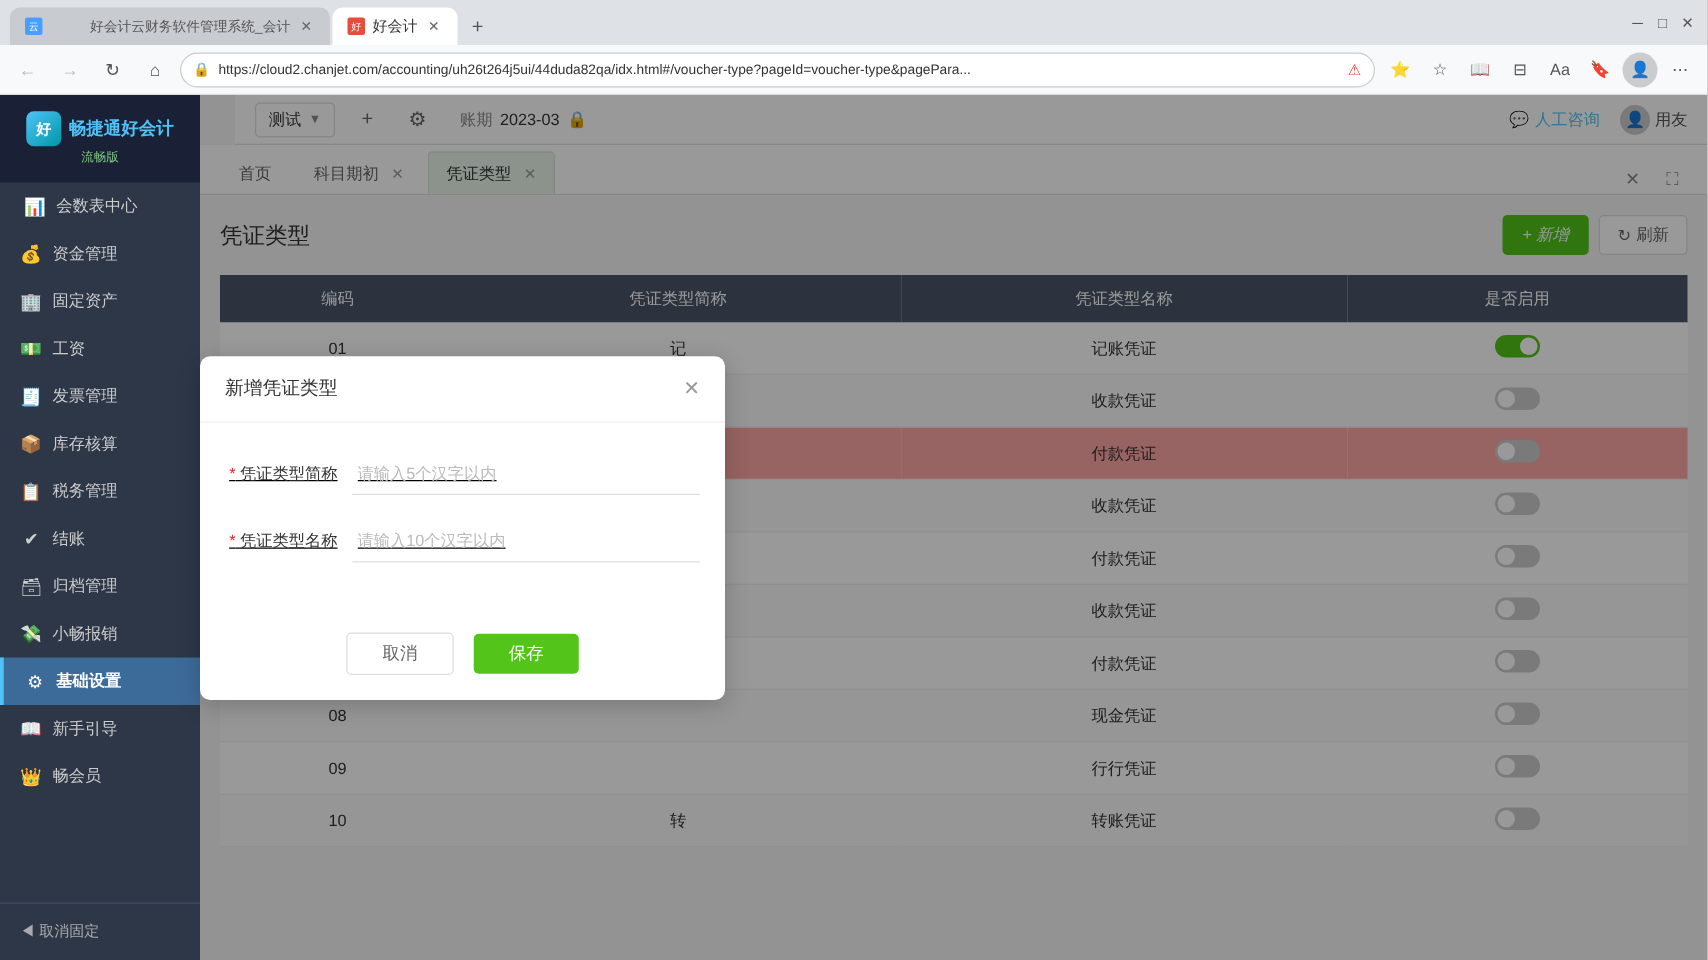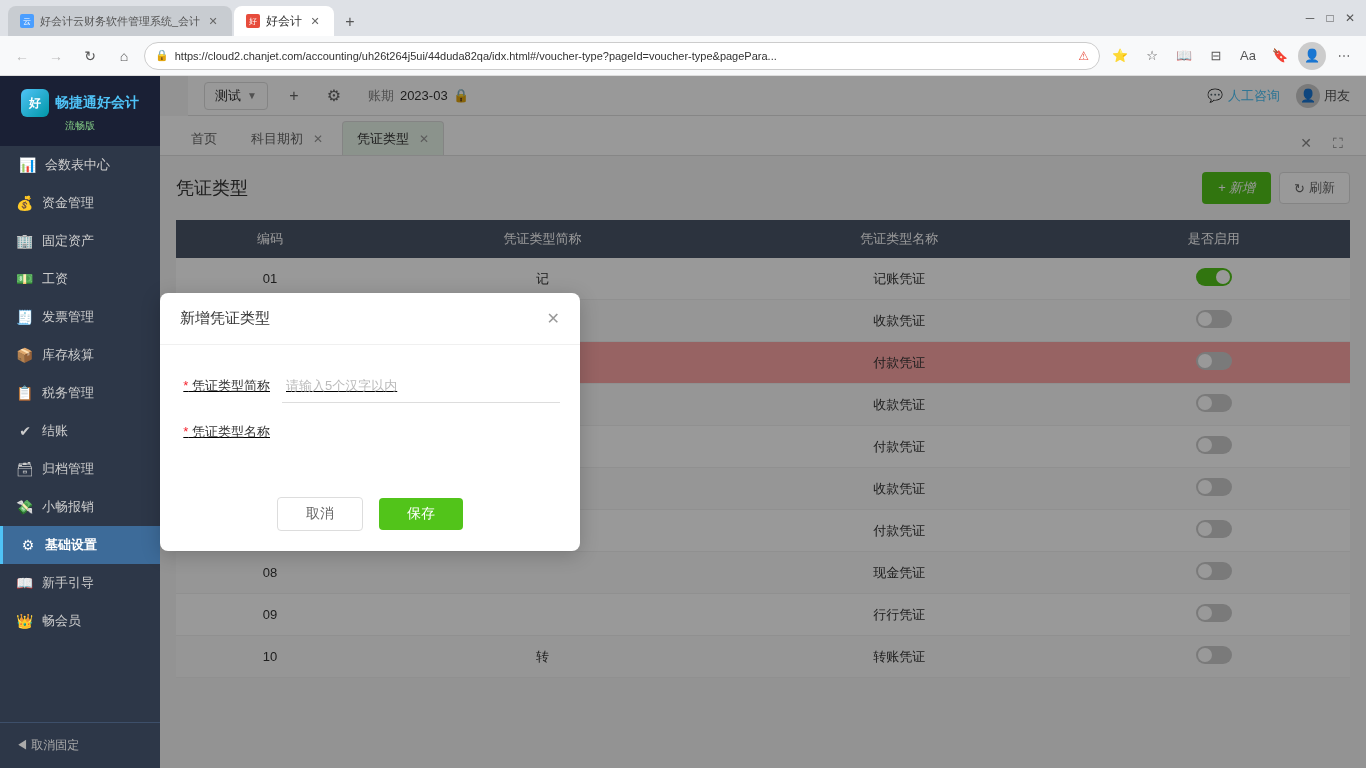--- a/index.html
+++ b/index.html
@@ -112,21 +112,21 @@
     .btn-cancel { padding: 7px 28px; border: 1px solid #ddd; border-radius: 4px; background: #fff; color: #666; cursor: pointer; font-size: 14px; }
     .btn-save { padding: 7px 28px; border: none; border-radius: 4px; background: #52c41a; color: #fff; cursor: pointer; font-size: 14px; }
   </style>
 </head>
 <body>
 
 <div class="browser-title-bar">
   <div class="tab-bar">
     <div class="browser-tab inactive">
       <div class="tab-favicon">云</div>
-      <span style="max-width:160px;overflow:hidden;white-space:nowrap;font-size:11px;">好会计云财务软件管理系统_会计</span>
+      <span style="max-width:160px;overflow:hidden;white-space:nowrap;font-size:11px;margin-left:32px;">好会计云财务软件管理系统_会计</span>
       <div class="tab-close">✕</div>
     </div>
     <div class="browser-tab active">
       <div class="tab-favicon" style="background:#e74c3c;">好</div>
       <span style="max-width:120px;overflow:hidden;white-space:nowrap;font-size:12px;">好会计</span>
       <div class="tab-close">✕</div>
     </div>
     <div class="new-tab-btn">+</div>
   </div>
   <div style="display:flex;gap:4px;margin-left:auto;">
@@ -412,20 +412,21 @@
               <span style="color:#f5222d;">*</span>
               <span>凭证类型简称</span>
             </label>
             <input class="form-input" type="text" placeholder="请输入5个汉字以内" style="">
           </div>
           <div class="form-group">
             <label class="form-label">
               <span style="color:#f5222d;">*</span>
               <span>凭证类型名称</span>
             </label>
+            <input class="form-input" type="text" placeholder="请输入10个汉字以内" style="">
           </div>
         </div>
         <div class="dialog-footer">
           <button class="btn-cancel">取消</button>
           <button class="btn-save">保存</button>
         </div>
       </div>
     </div>
 
   </div>

